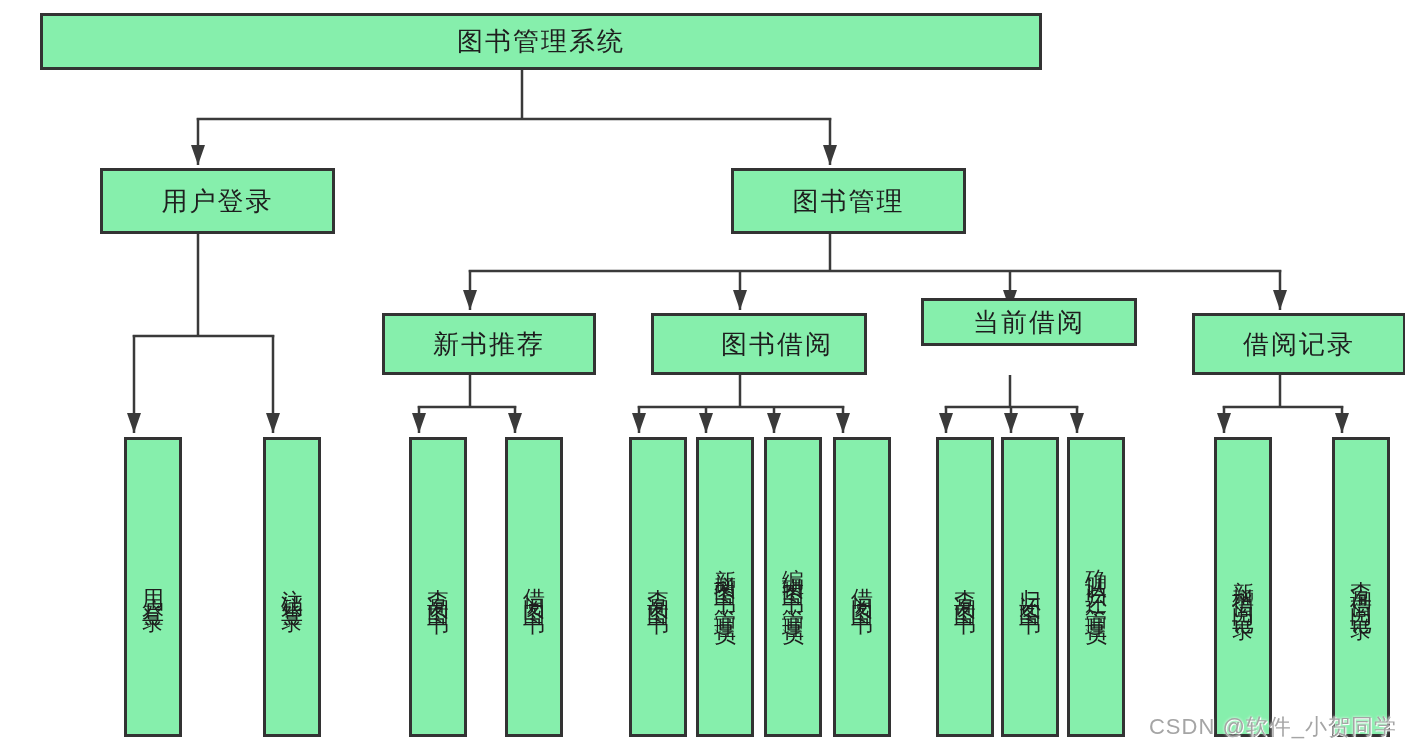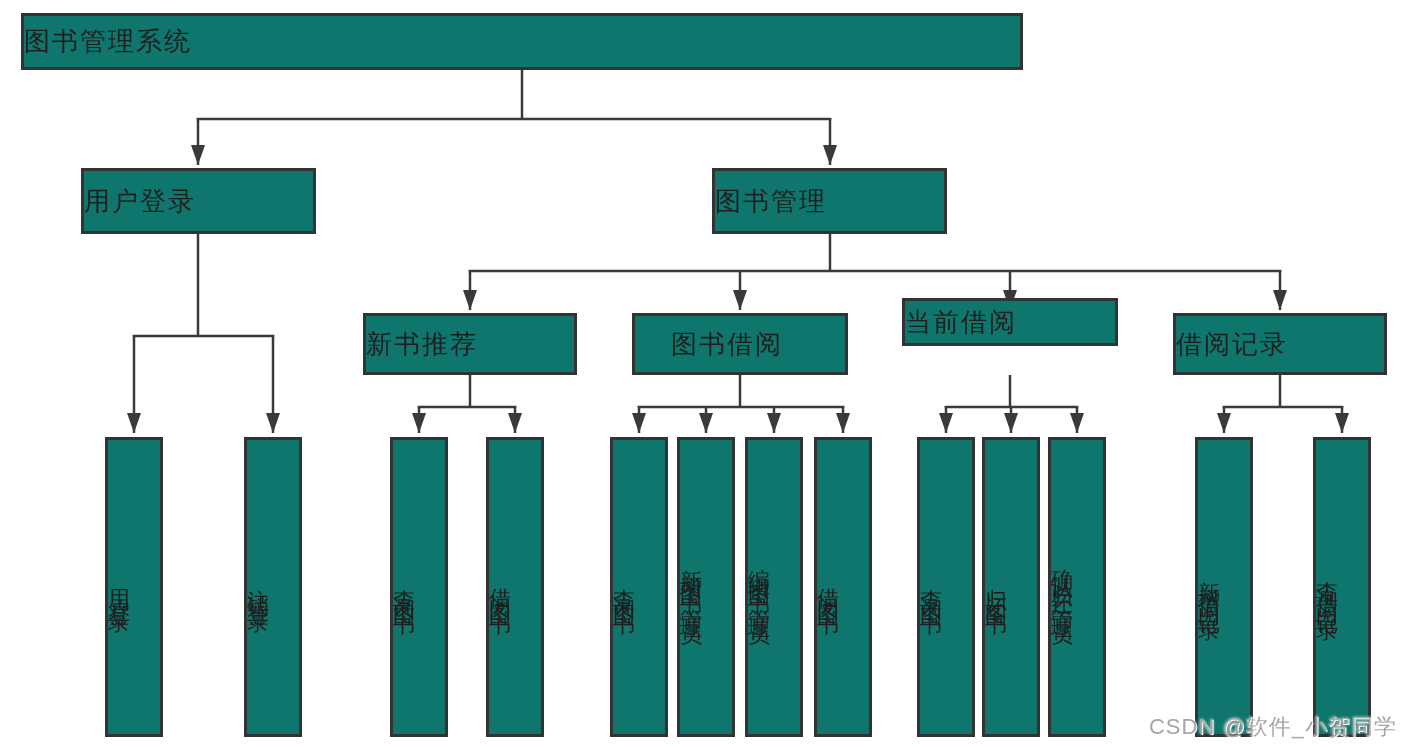--- a/index.html
+++ b/index.html
@@ -1,24 +1,25 @@
 <!DOCTYPE html>
 <html><head>
 <meta charset="utf-8">
 <style>
   html,body { margin:0; padding:0; background:#ffffff; }
   body { font-family:"Liberation Sans","DejaVu Sans",sans-serif; }
   .stage { position:relative; width:1405px; height:747px; background:#ffffff; overflow:hidden; }
   .wires { position:absolute; left:0; top:0; width:1405px; height:747px; }
   .node {
     position:absolute; box-sizing:border-box;
-    background:#0f766e; border:3px solid #333333;
-    display:flex; align-items:center; 
+    background:#86efac; border:3px solid #333333;
+    display:flex; align-items:center; justify-content:center;
     color:#1e1e1e; font-size:26px; letter-spacing:2px;
     white-space:nowrap;
+    margin-left:19px;
   }
   .leaf { font-size:22px; letter-spacing:0; }
   .leaf .vtext {
     writing-mode:vertical-rl; text-orientation:mixed;
     line-height:1; letter-spacing:8px;
   }
   .watermark {
     position:absolute; right:8px; top:712px;
     font-size:22px; color:#a5a5a5; letter-spacing:1px;
     text-shadow:0 0 3px #ffffff, 1px 1px 0 #ffffff;

